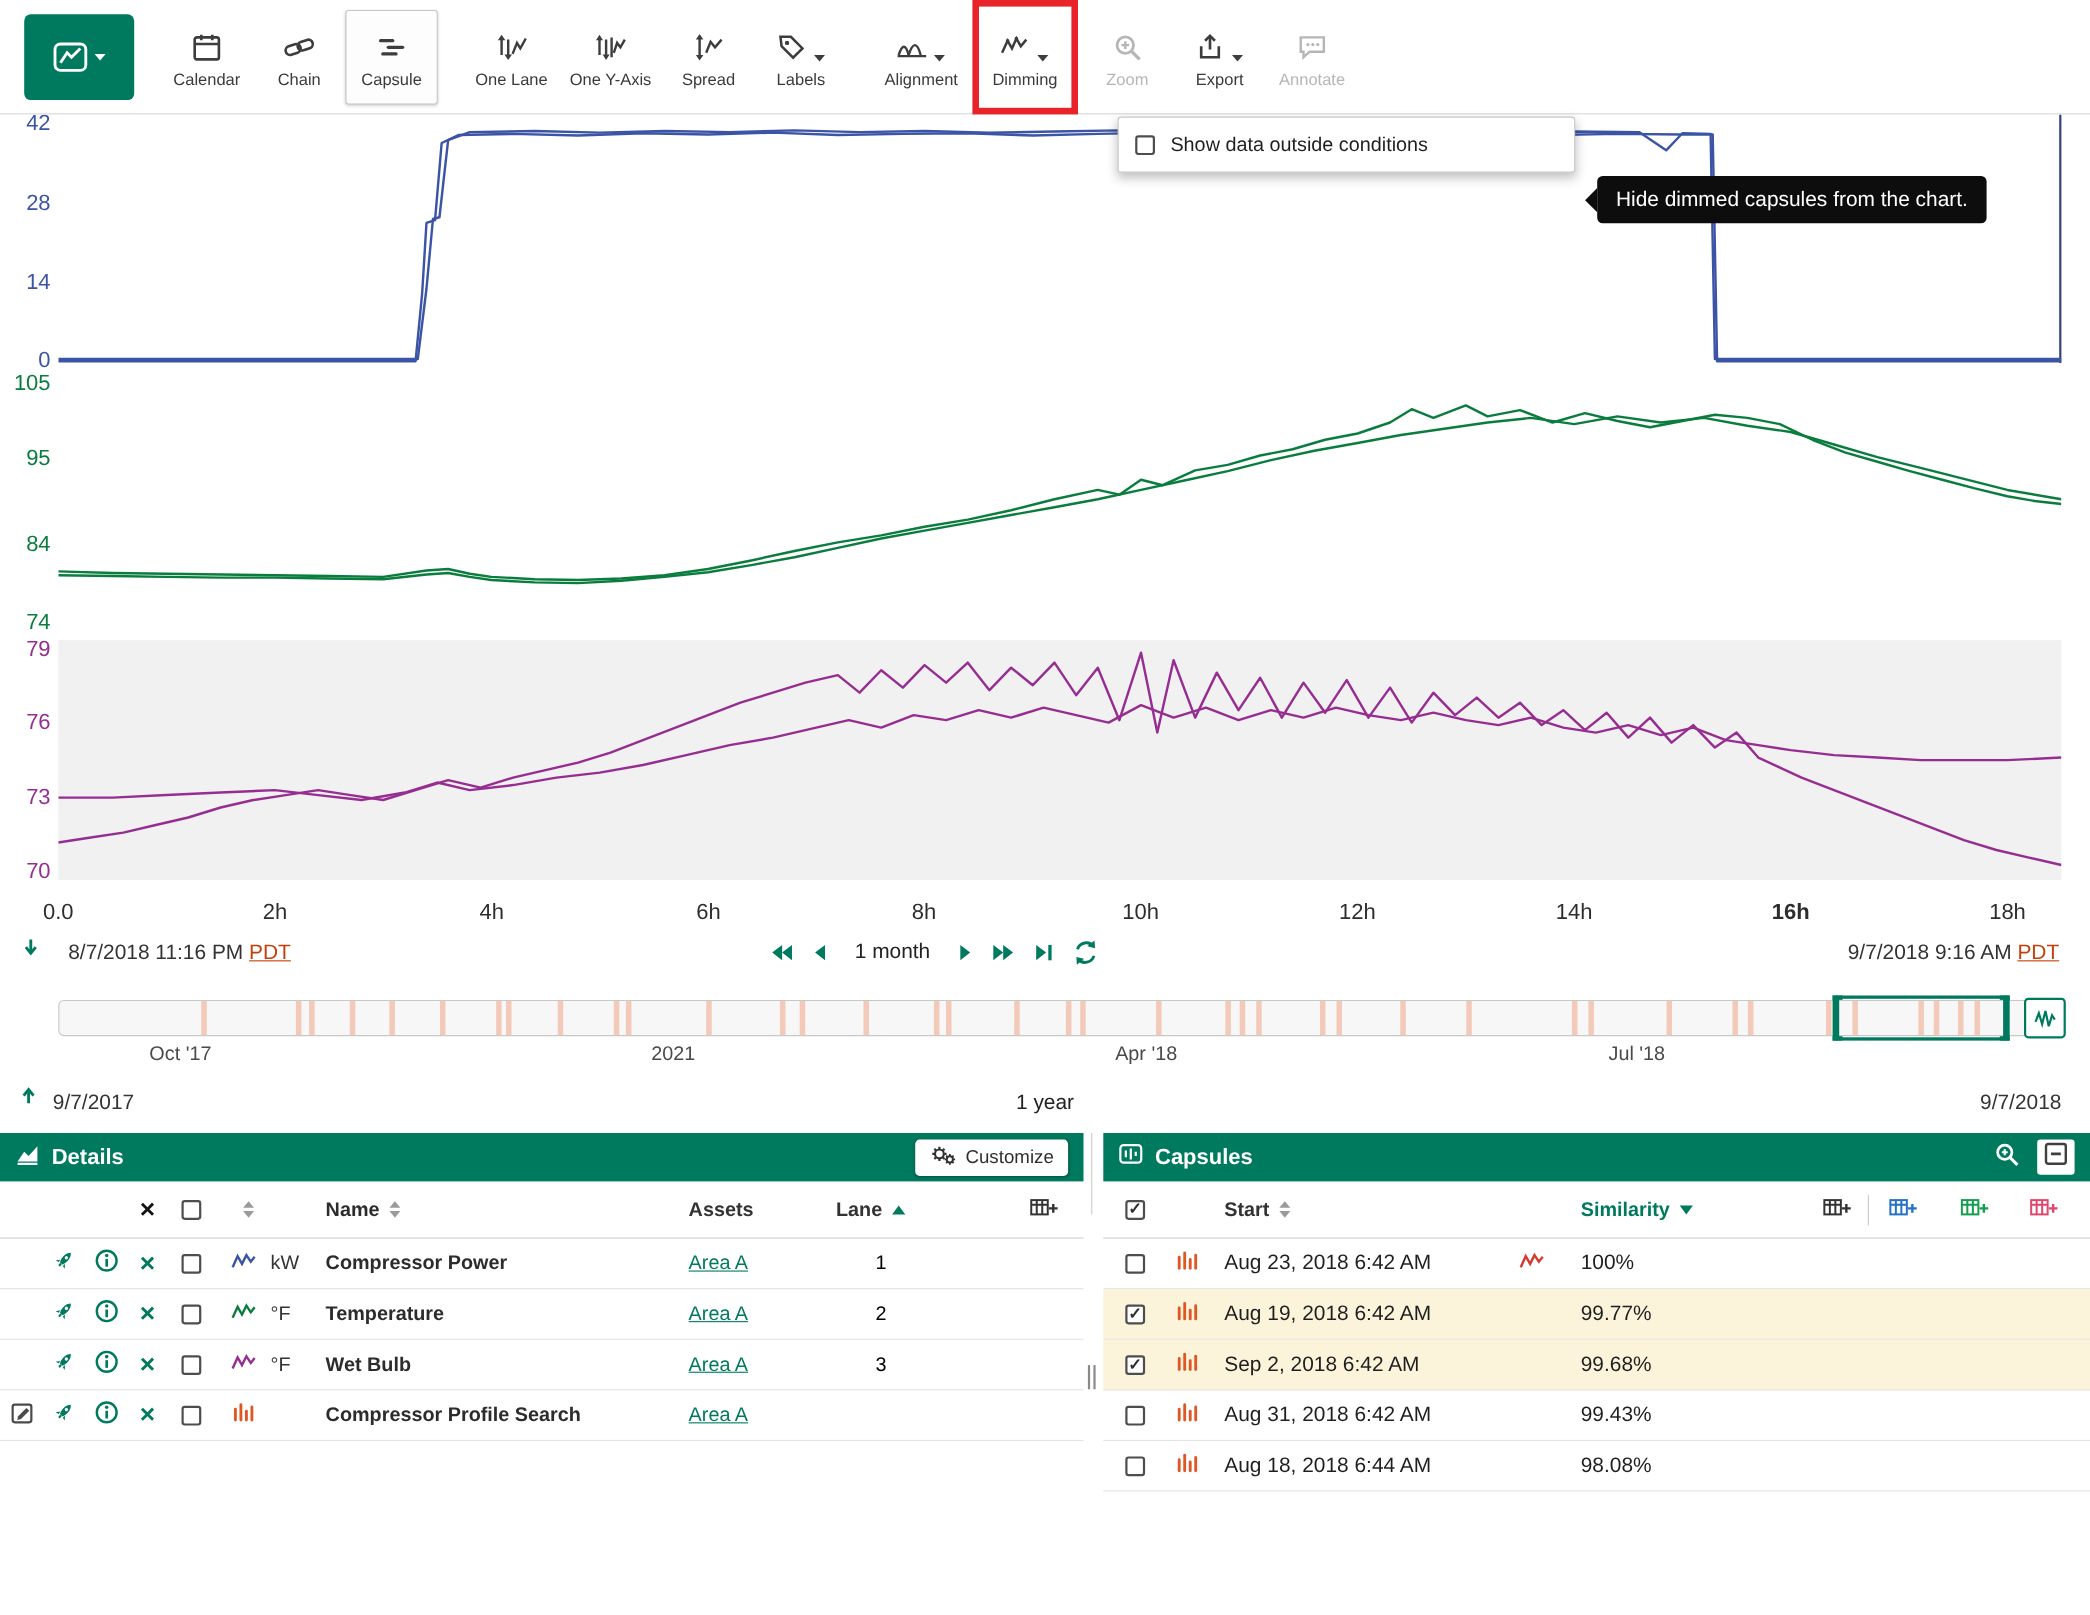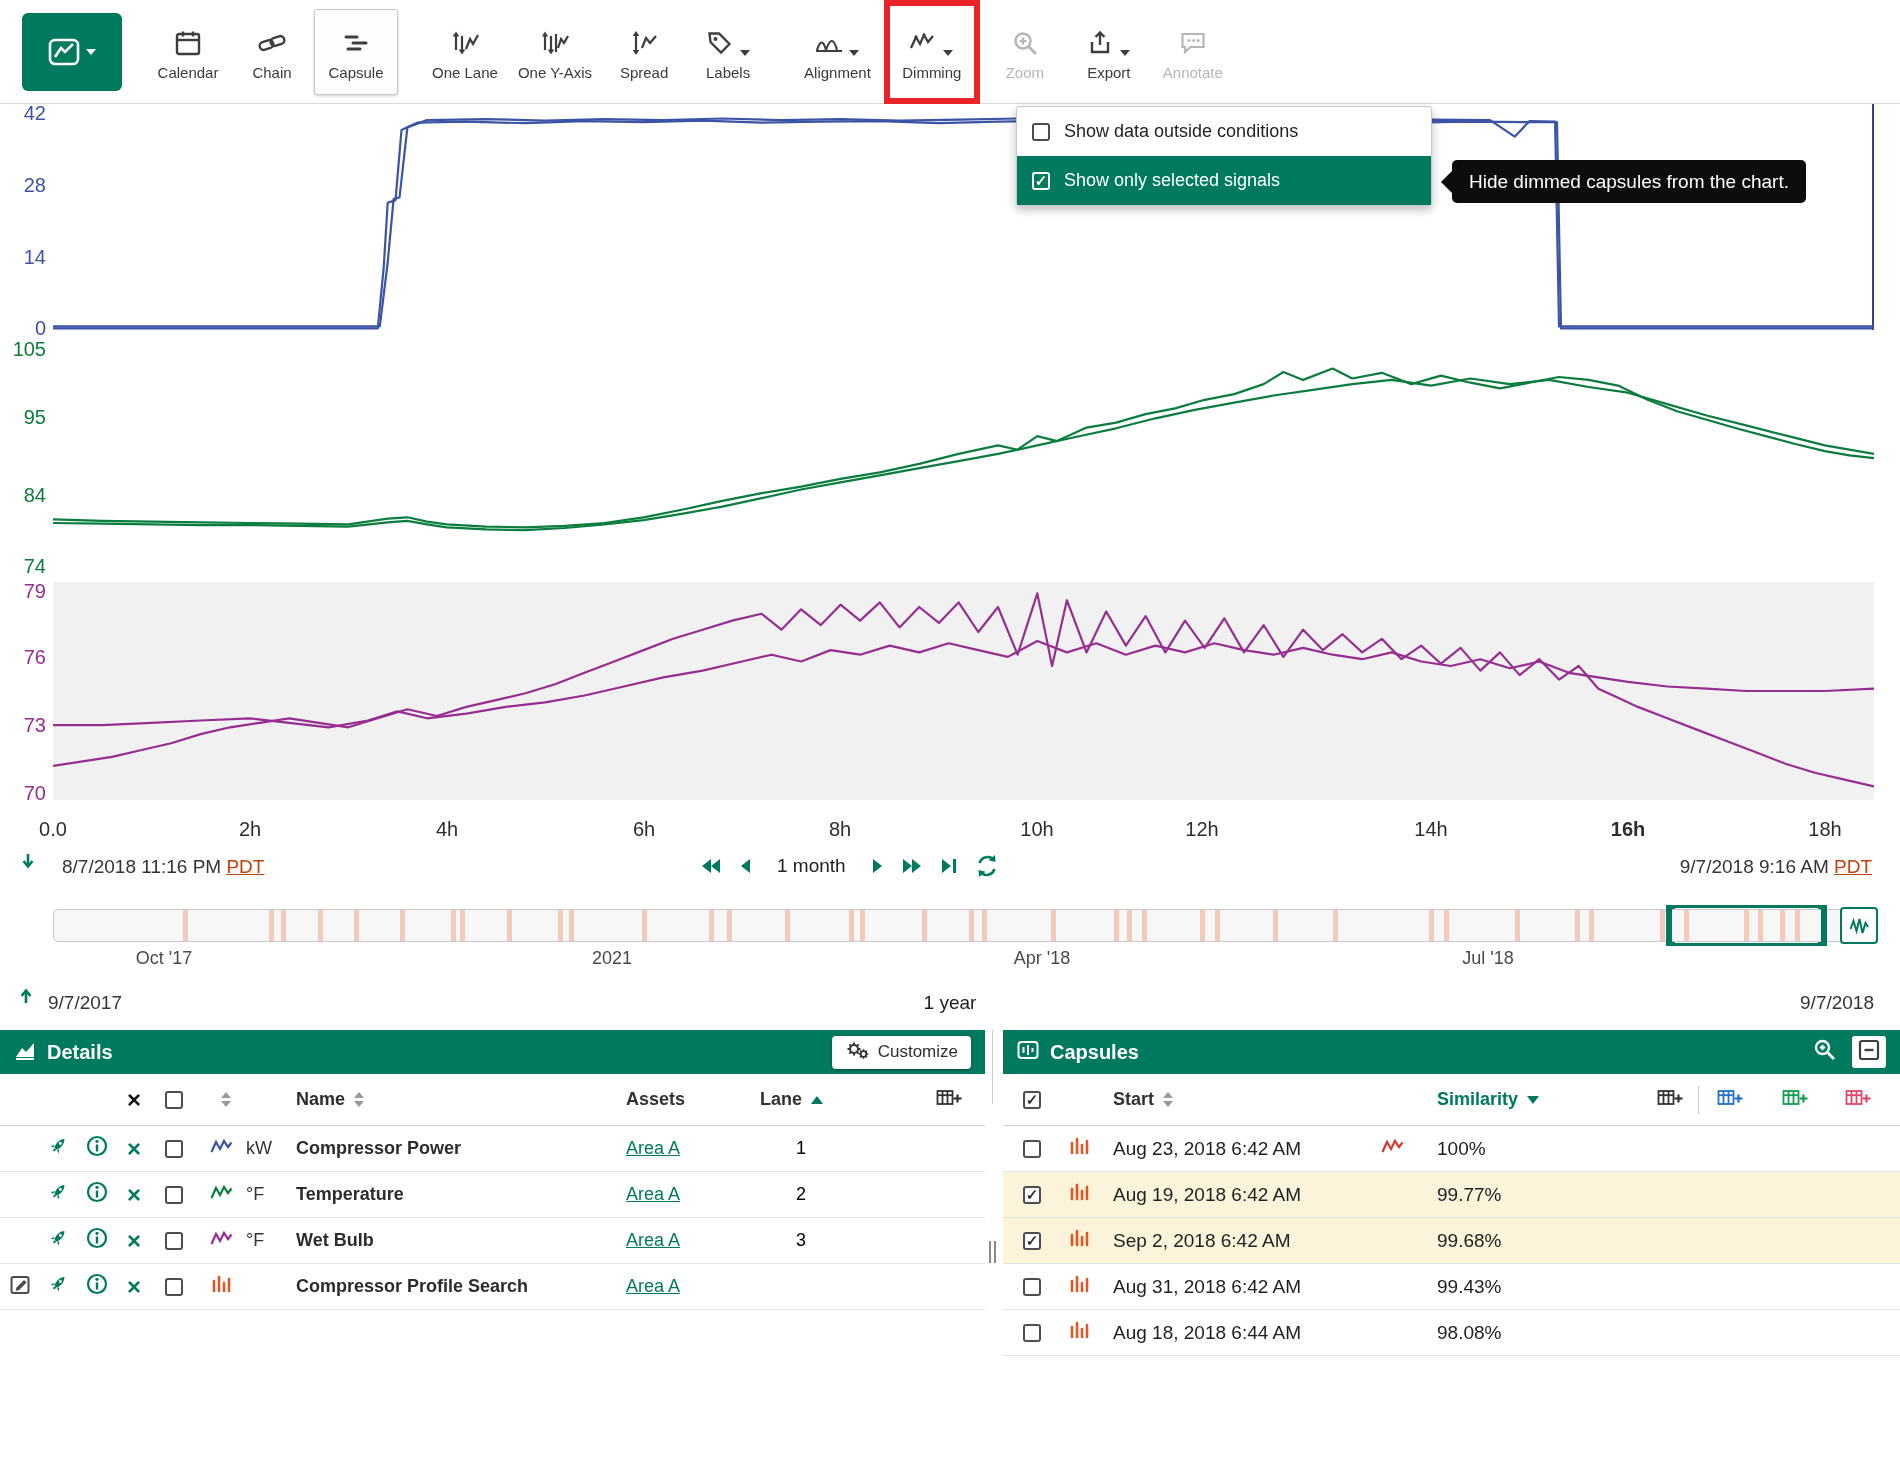--- a/index.html
+++ b/index.html
@@ -334,34 +334,30 @@
       <span class="ytick" style="color: rgb(150, 45, 145); top: 725px;">73</span>
       <span class="ytick" style="color: rgb(150, 45, 145); top: 793px;">70</span>
     </div>
   <div id="xticks">
       <span class="xtick" style="left: 53px;">0.0</span>
       <span class="xtick" style="left: 250px;">2h</span>
       <span class="xtick" style="left: 447px;">4h</span>
       <span class="xtick" style="left: 644px;">6h</span>
       <span class="xtick" style="left: 840px;">8h</span>
       <span class="xtick" style="left: 1037px;">10h</span>
-      <span class="xtick" style="left: 1202px;">12h</span>
+      <span class="xtick" style="left: 1234px;">12h</span>
       <span class="xtick" style="left: 1431px;">14h</span>
       <span class="xtick" style="left: 1628px; font-weight: bold;">16h</span>
       <span class="xtick" style="left: 1825px;">18h</span>
     </div>
 
   <div id="dim-menu">
     <div class="menu-item">
       <span class="cb"></span>
       <span class="mi-label">Show data outside conditions</span>
-    </div>
-    <div class="menu-item active">
-      <span class="cb checked"></span>
-      <span class="mi-label">Show only selected signals</span>
     </div>
   </div>
   <div id="dim-tooltip">Hide dimmed capsules from the chart.</div>
 
   <span id="down-arrow"><svg width="16" height="17" viewBox="0 0 16 17" xmlns="http://www.w3.org/2000/svg">
         <path d="M8 2 v11" stroke="#007a5e" stroke-width="2.6" fill="none"></path>
         <path d="M3.5 9 L8 14.5 L12.5 9" stroke="#007a5e" stroke-width="2.6" fill="none"></path>
       </svg></span>
   <span id="range-start">
     <span>8/7/2018 11:16 PM</span>

